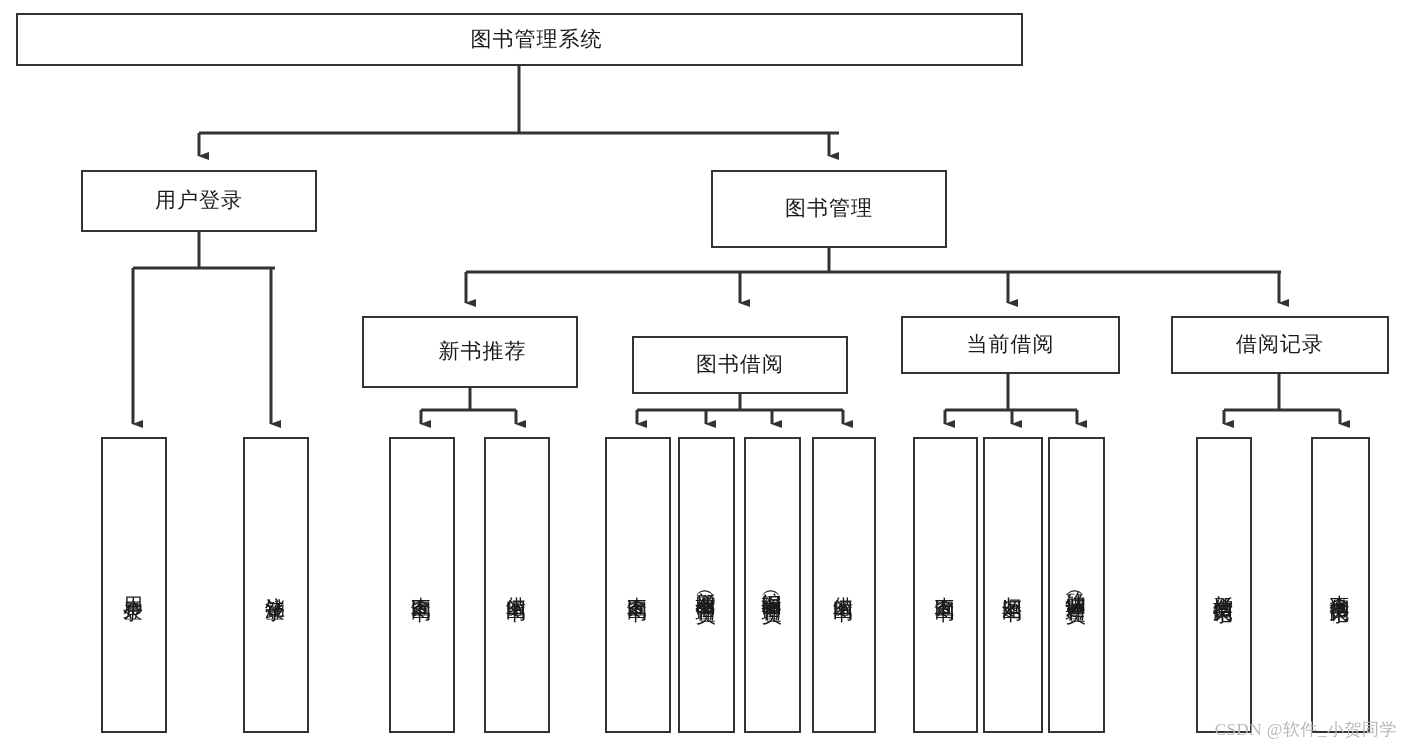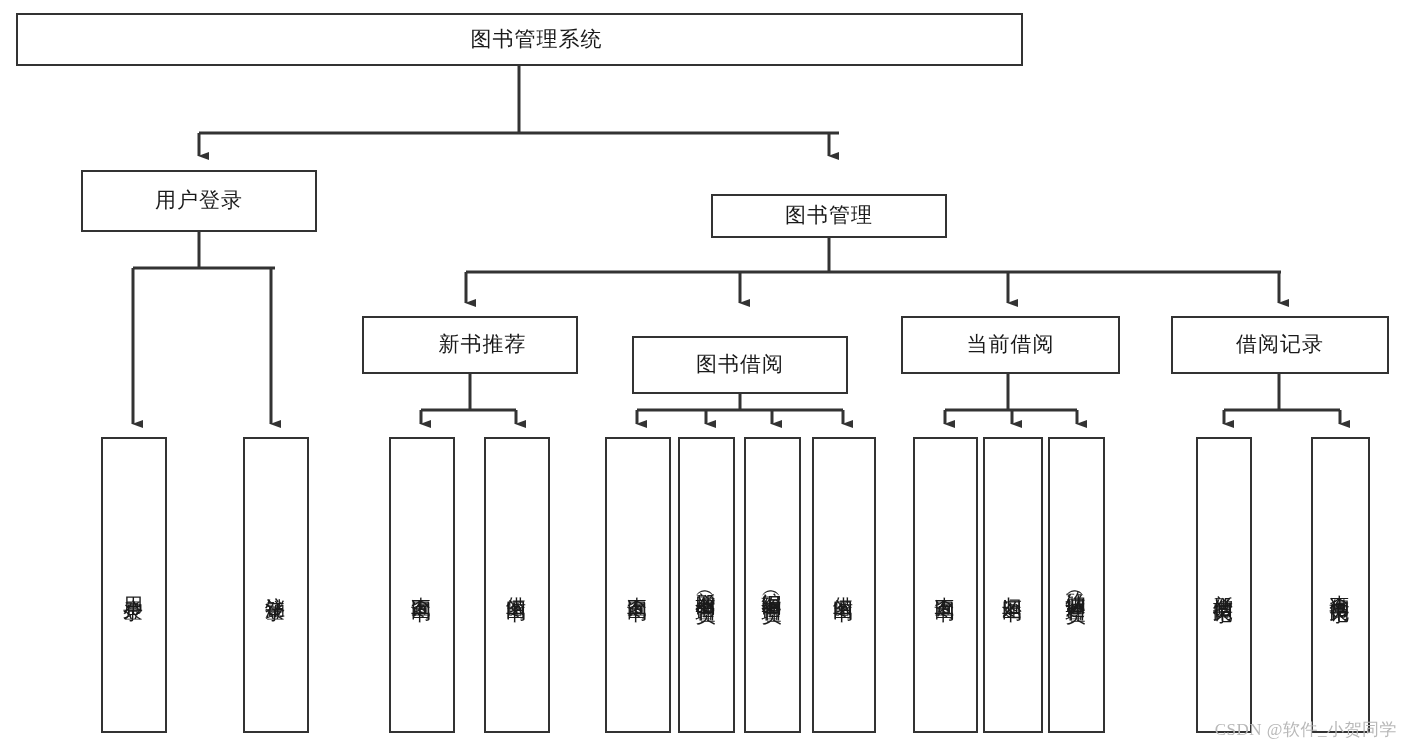--- a/index.html
+++ b/index.html
@@ -120,25 +120,25 @@
     </g>
   </svg>
 
   <div class="node-box horiz" id="node-root" style="left: 16px; top: 13px; width: 1007px; height: 53px; padding-left: 34px;">
     <span class="label">图书管理系统</span>
   </div>
 
   <div class="node-box horiz" style="left: 81px; top: 170px; width: 236px; height: 62px;">
     <span class="label">用户登录</span>
   </div>
-  <div class="node-box horiz" style="left: 711px; top: 170px; width: 236px; height: 44px; margin-top: 24px;">
+  <div class="node-box horiz" style="left: 711px; top: 170px; width: 236px; height: 78px;">
     <span class="label">图书管理</span>
   </div>
 
-  <div class="node-box horiz" style="left: 362px; top: 316px; width: 216px; height: 58px; padding-left: 25px;">
+  <div class="node-box horiz" style="left: 362px; top: 316px; width: 216px; height: 72px; padding-left: 25px;">
     <span class="label">新书推荐</span>
   </div>
   <div class="node-box horiz" style="left: 632px; top: 300px; width: 216px; height: 58px; margin-top: 36px;">
     <span class="label">图书借阅</span>
   </div>
   <div class="node-box horiz" style="left: 1171px; top: 316px; width: 218px; height: 58px;">
     <span class="label">借阅记录</span>
   </div>
   <div class="node-box horiz" style="left: 901px; top: 316px; width: 219px; height: 58px;">
     <span class="label">当前借阅</span>

